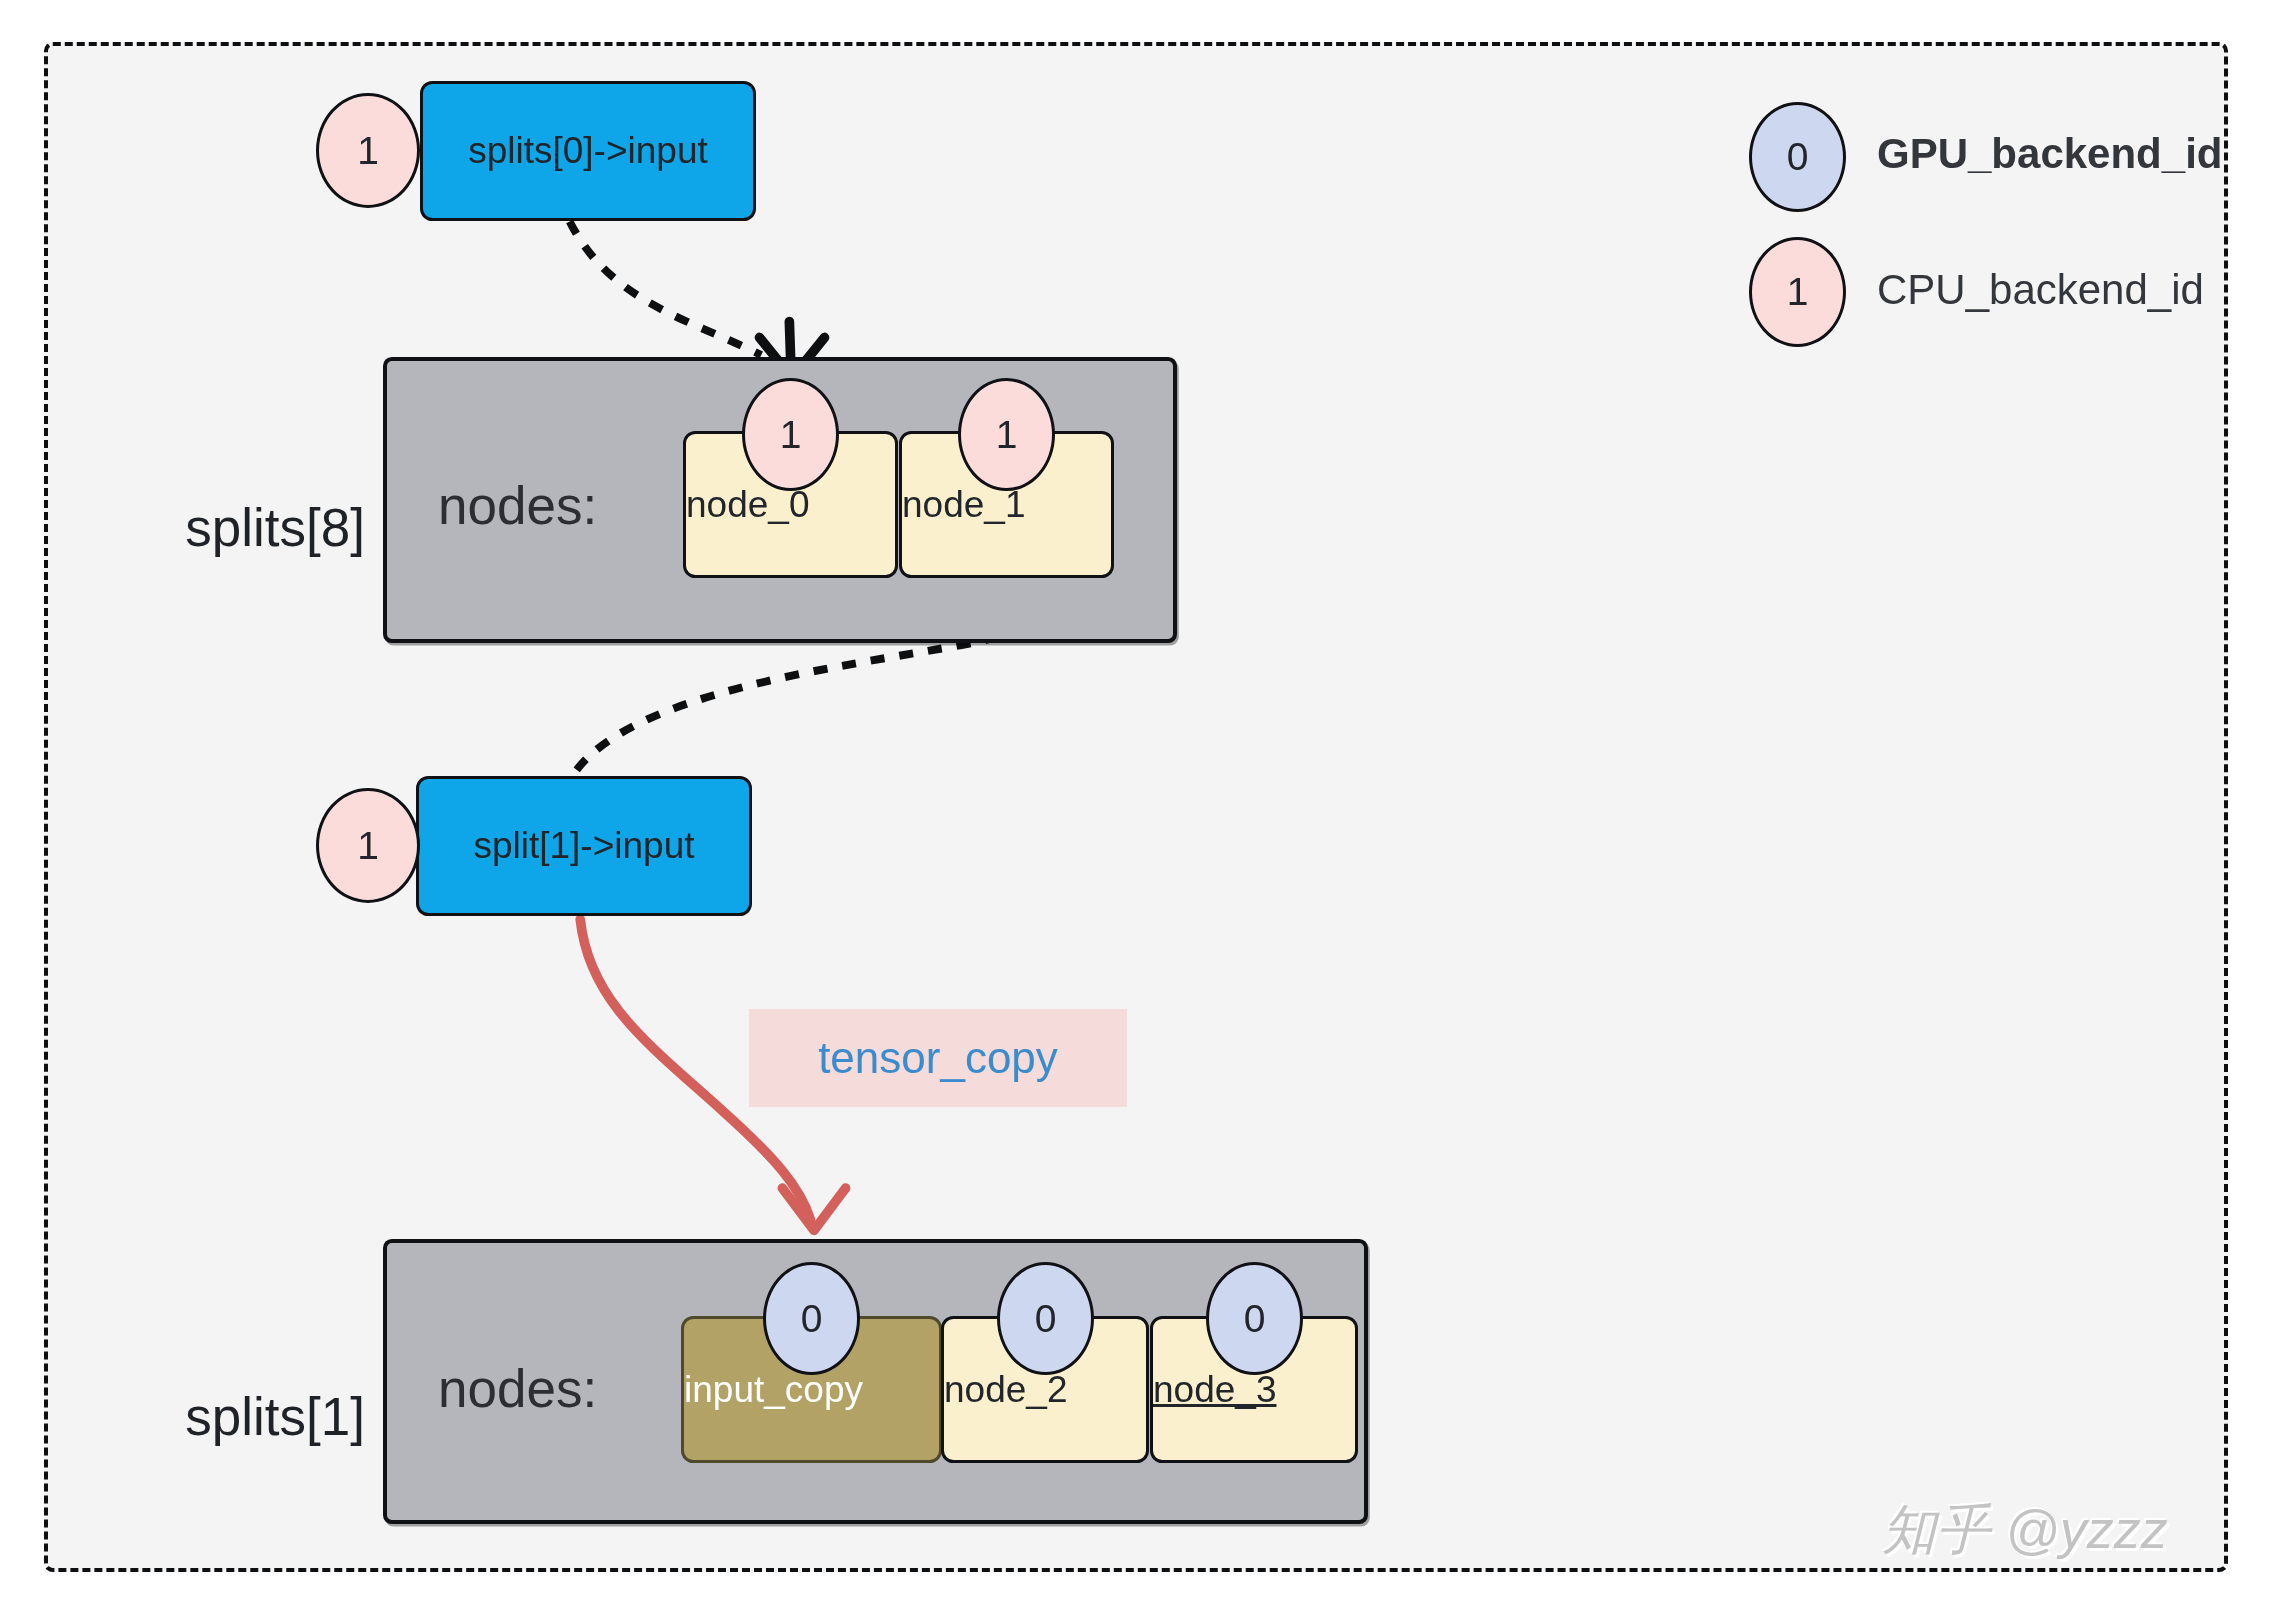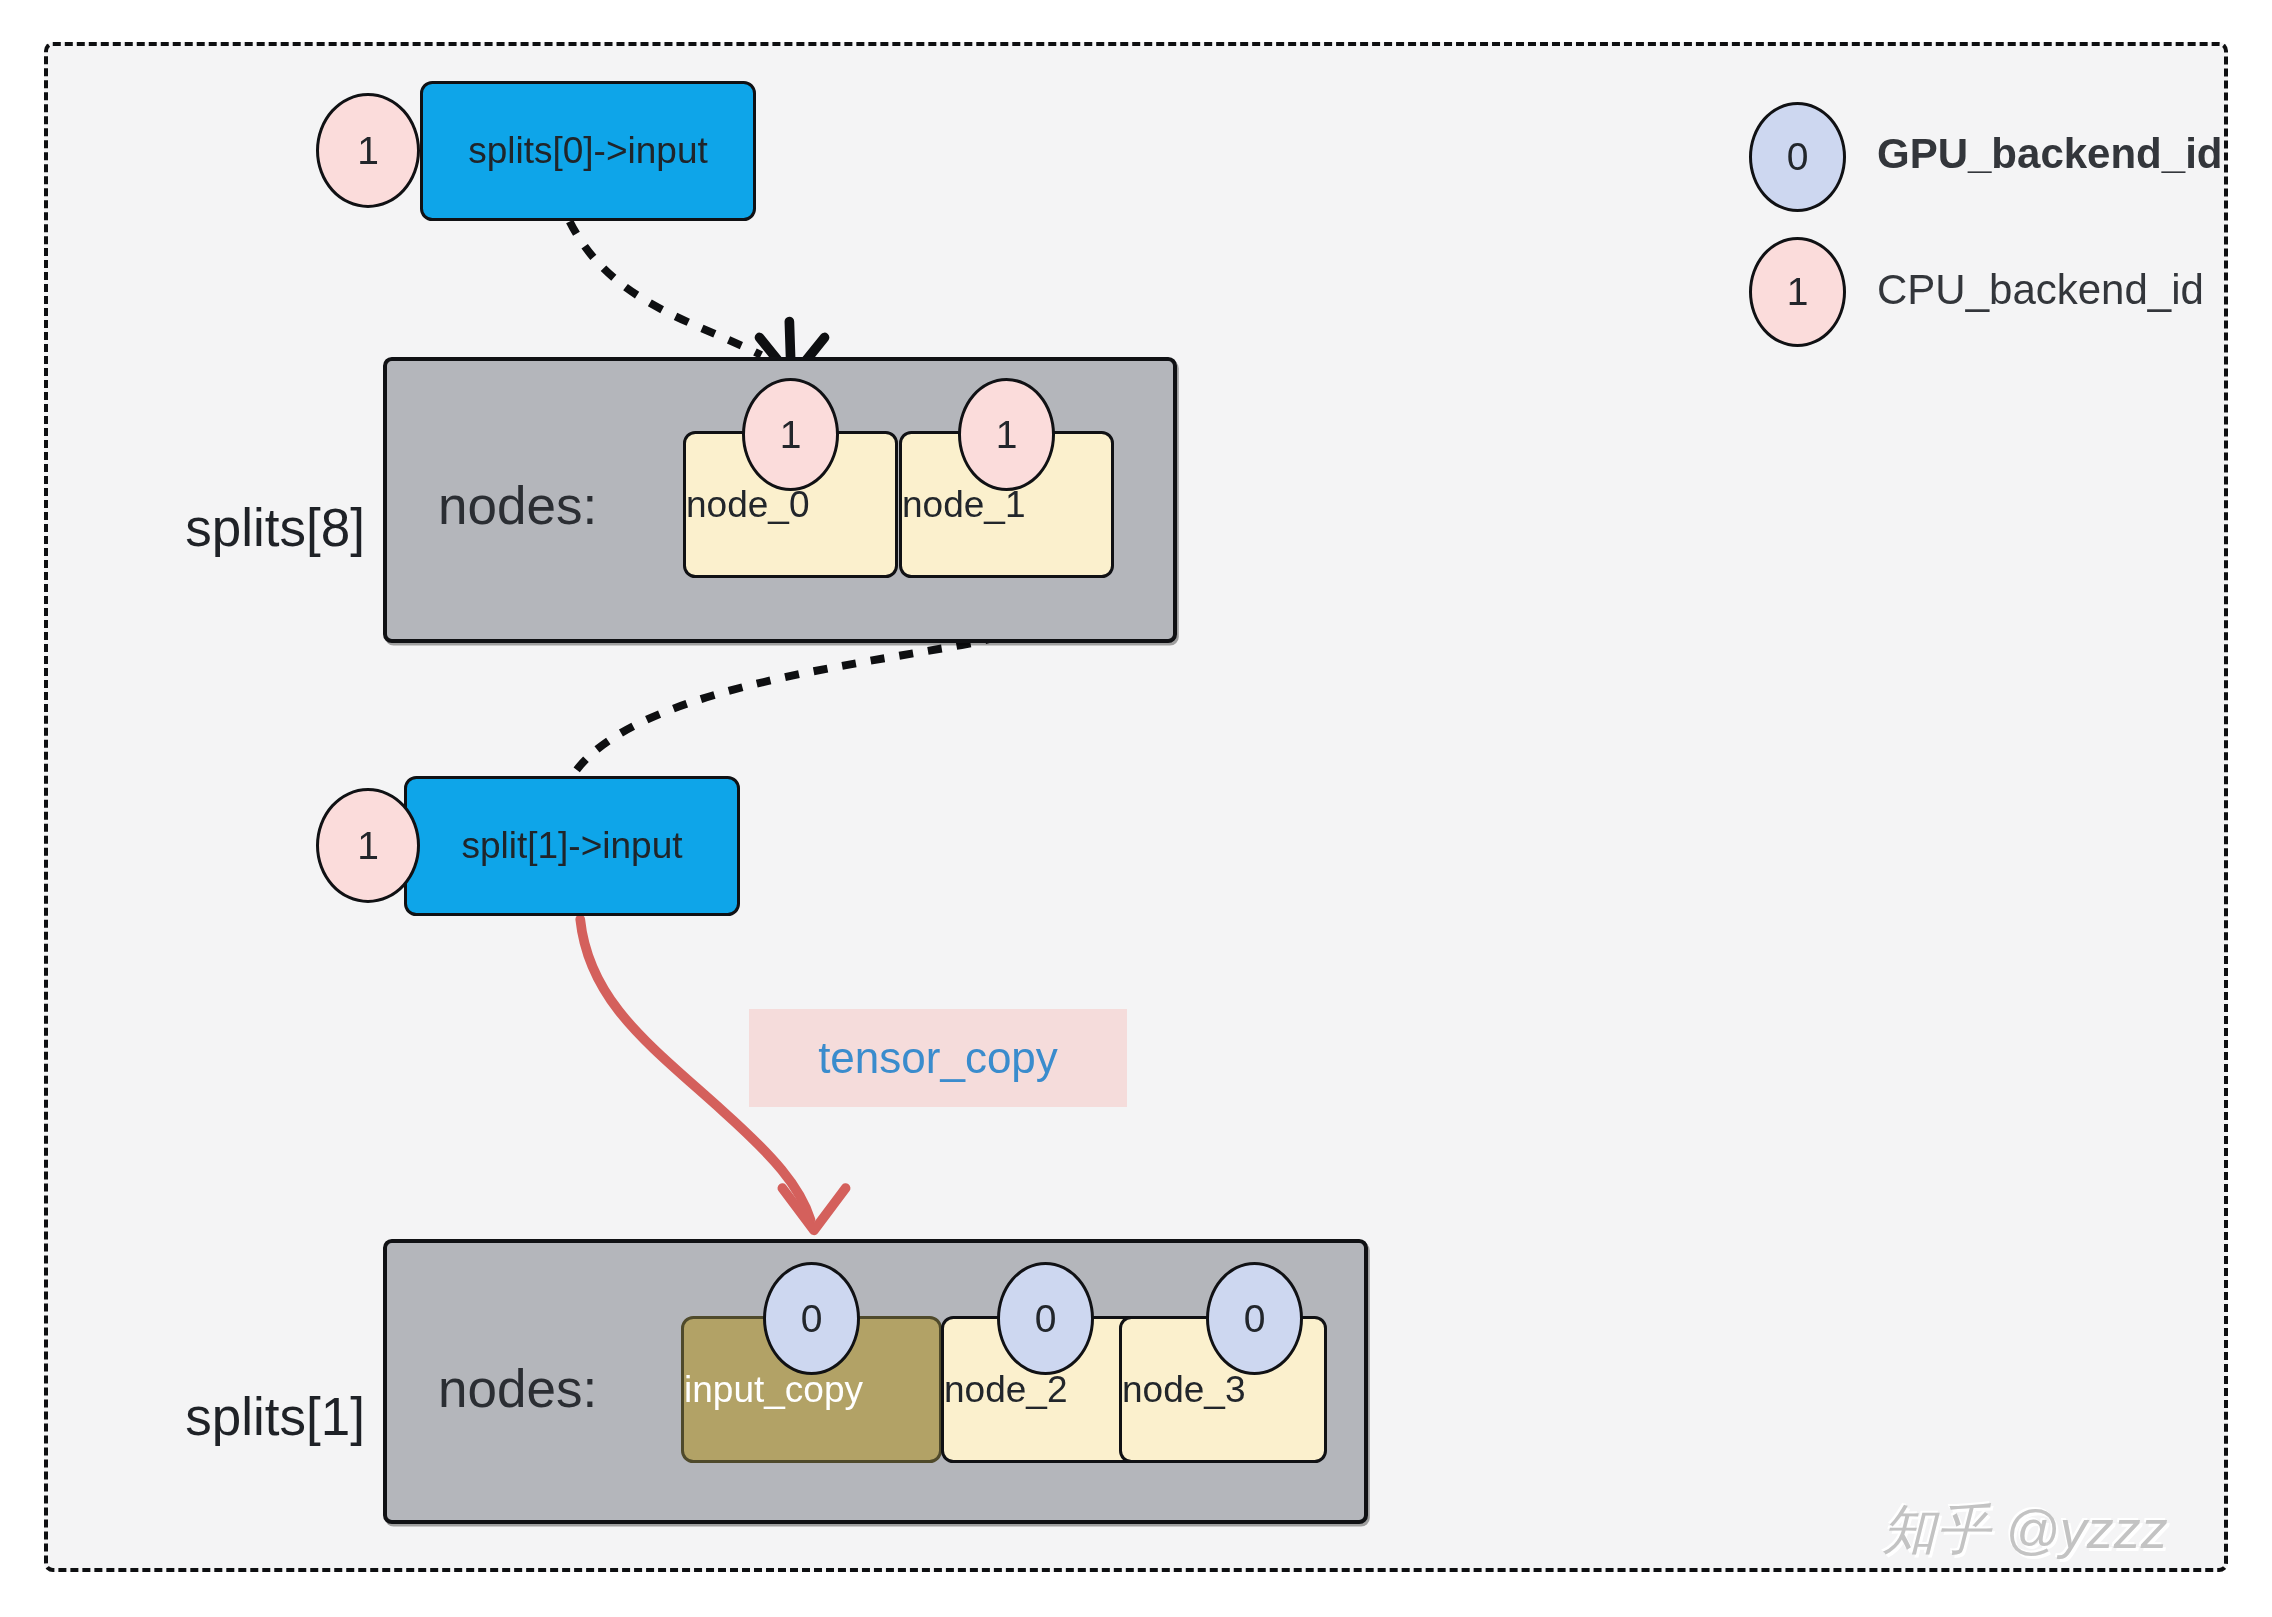--- a/index.html
+++ b/index.html
@@ -85,38 +85,38 @@
 
   <div class="node" style="left:683px;top:431px;width:209px;height:141px;">
     <span>node_0</span>
   </div>
   <div class="node" style="left:899px;top:431px;width:209px;height:141px;">
     <span>node_1</span>
   </div>
   <div class="badge pink" style="left:742px;top:378px;width:91px;height:107px;">1</div>
   <div class="badge pink" style="left:958px;top:378px;width:91px;height:107px;">1</div>
 
-  <div class="gbox" style="left:404px;top:776px;width:330px;height:134px;align-items:center;">
+  <div class="gbox" style="left:416px;top:776px;width:330px;height:134px;align-items:center;">
     <span>split[1]-&gt;input</span>
   </div>
   <div class="badge pink" style="left:316px;top:788px;width:98px;height:109px;">1</div>
 
   <div class="edge-label" style="left:749px;top:1009px;width:378px;height:98px;">tensor_copy</div>
 
   <div class="split" style="left:383px;top:1239px;width:977px;height:277px;"></div>
   <div class="split-title" style="left:97px;top:1384px;width:268px;">splits[1]</div>
   <div class="nodes-label" style="left:438px;top:1356px;">nodes:</div>
 
   <div class="node copy" style="left:681px;top:1316px;width:255px;height:141px;">
     <span>input_copy</span>
   </div>
   <div class="node" style="left:941px;top:1316px;width:202px;height:141px;">
     <span>node_2</span>
   </div>
-  <div class="node" style="left:1119px;top:1316px;width:202px;height:141px;">
+  <div class="node" style="left:1150px;top:1316px;width:202px;height:141px;text-decoration:underline;">
     <span>node_3</span>
   </div>
   <div class="badge blue" style="left:763px;top:1262px;width:91px;height:107px;">0</div>
   <div class="badge blue" style="left:997px;top:1262px;width:91px;height:107px;">0</div>
   <div class="badge blue" style="left:1206px;top:1262px;width:91px;height:107px;">0</div>
 
   <div class="legend-row">
     <div class="badge blue" style="left:1749px;top:102px;width:91px;height:104px;">0</div>
     <div class="legend-text" style="left:1877px;top:127px;font-weight:bold;">GPU_backend_id</div>
   </div>

